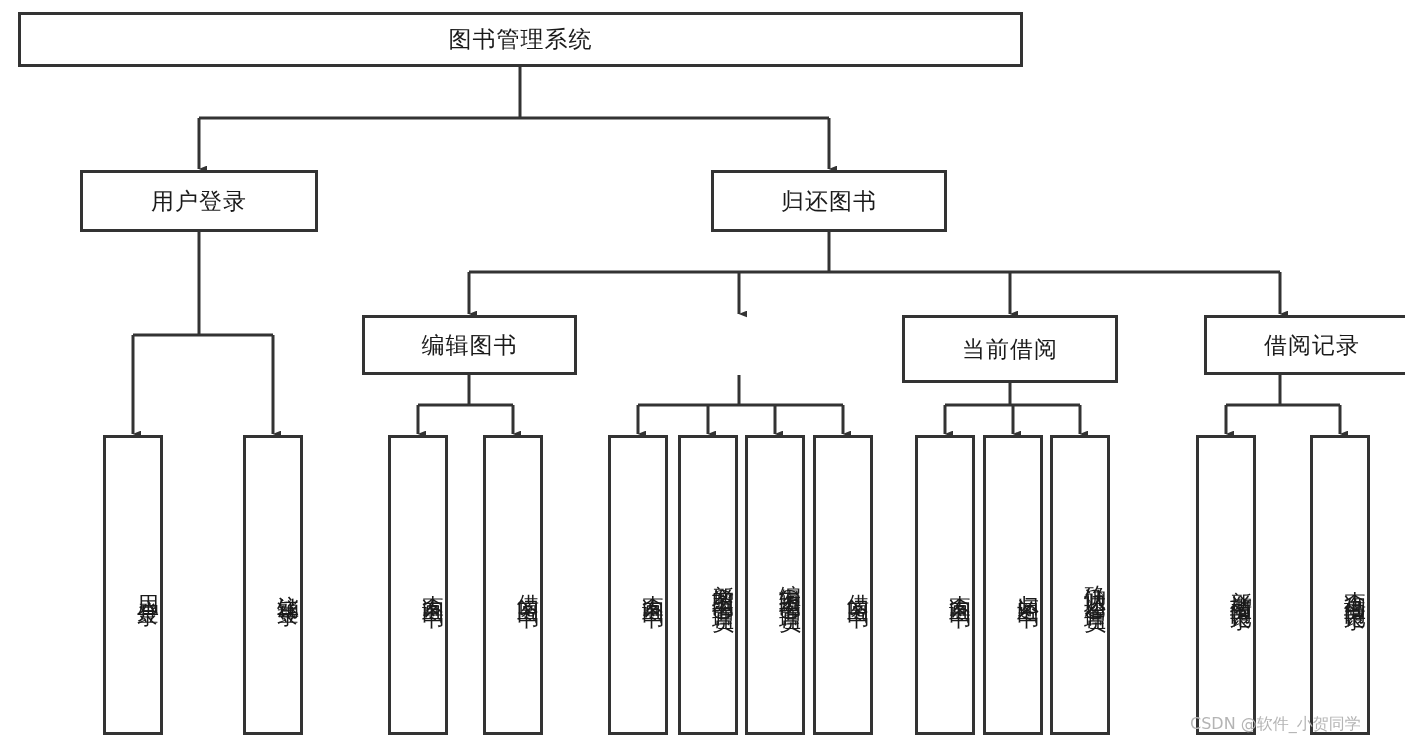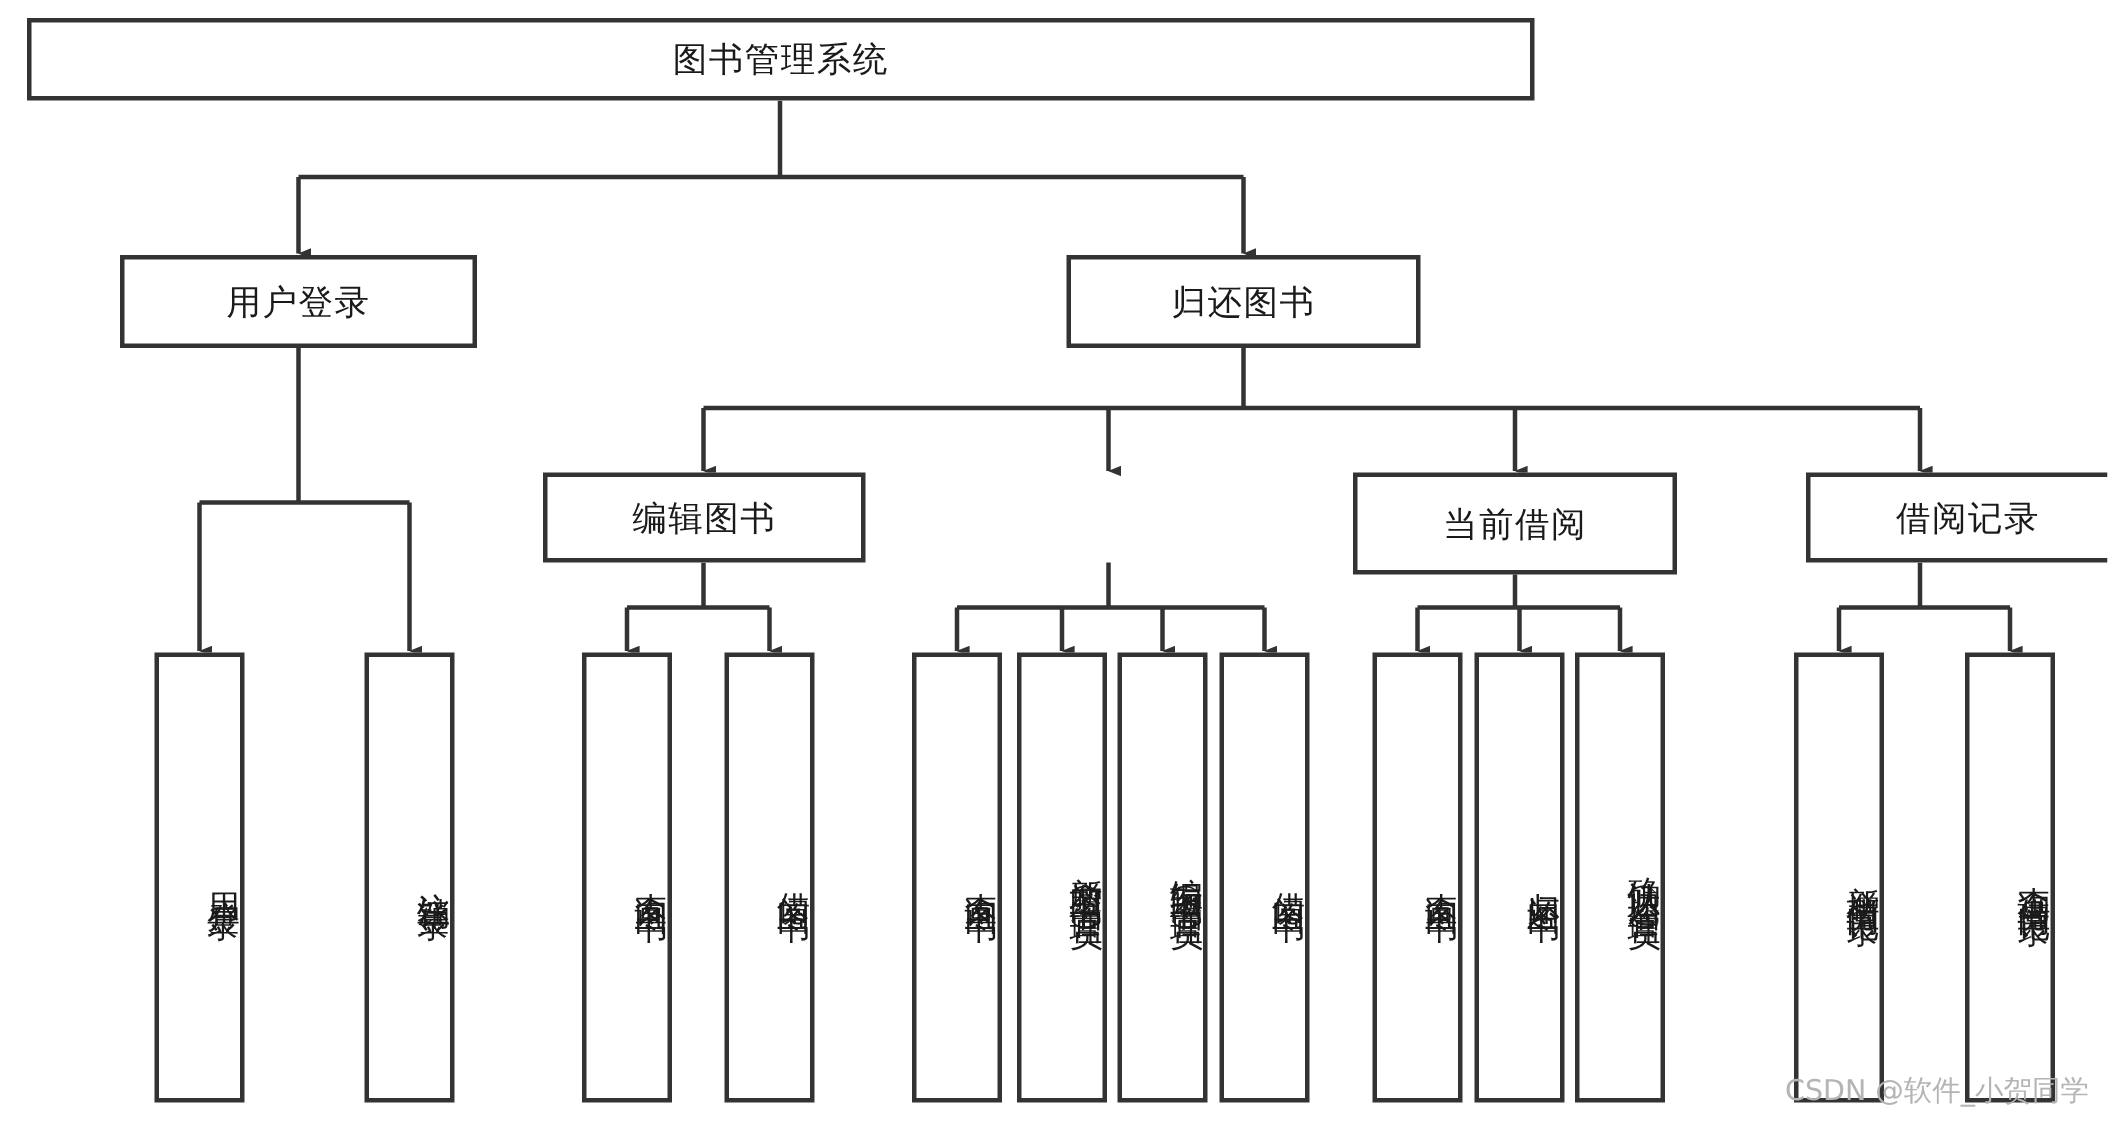--- a/index.html
+++ b/index.html
@@ -49,21 +49,21 @@
   }
   .node.v .vtext {
     writing-mode: vertical-rl;
     text-orientation: upright;
     display: block;
   }
   .watermark {
     position: absolute;
     left: 1190px;
     top: 714px;
-    font-size: 19px;
+    font-size: 16px;
     color: #b4b4b4;
     white-space: nowrap;
     font-family: "DejaVu Sans", "Liberation Sans", sans-serif;
   }
 </style>
 </head>
 <body>
 
 <div id="canvas">
 

